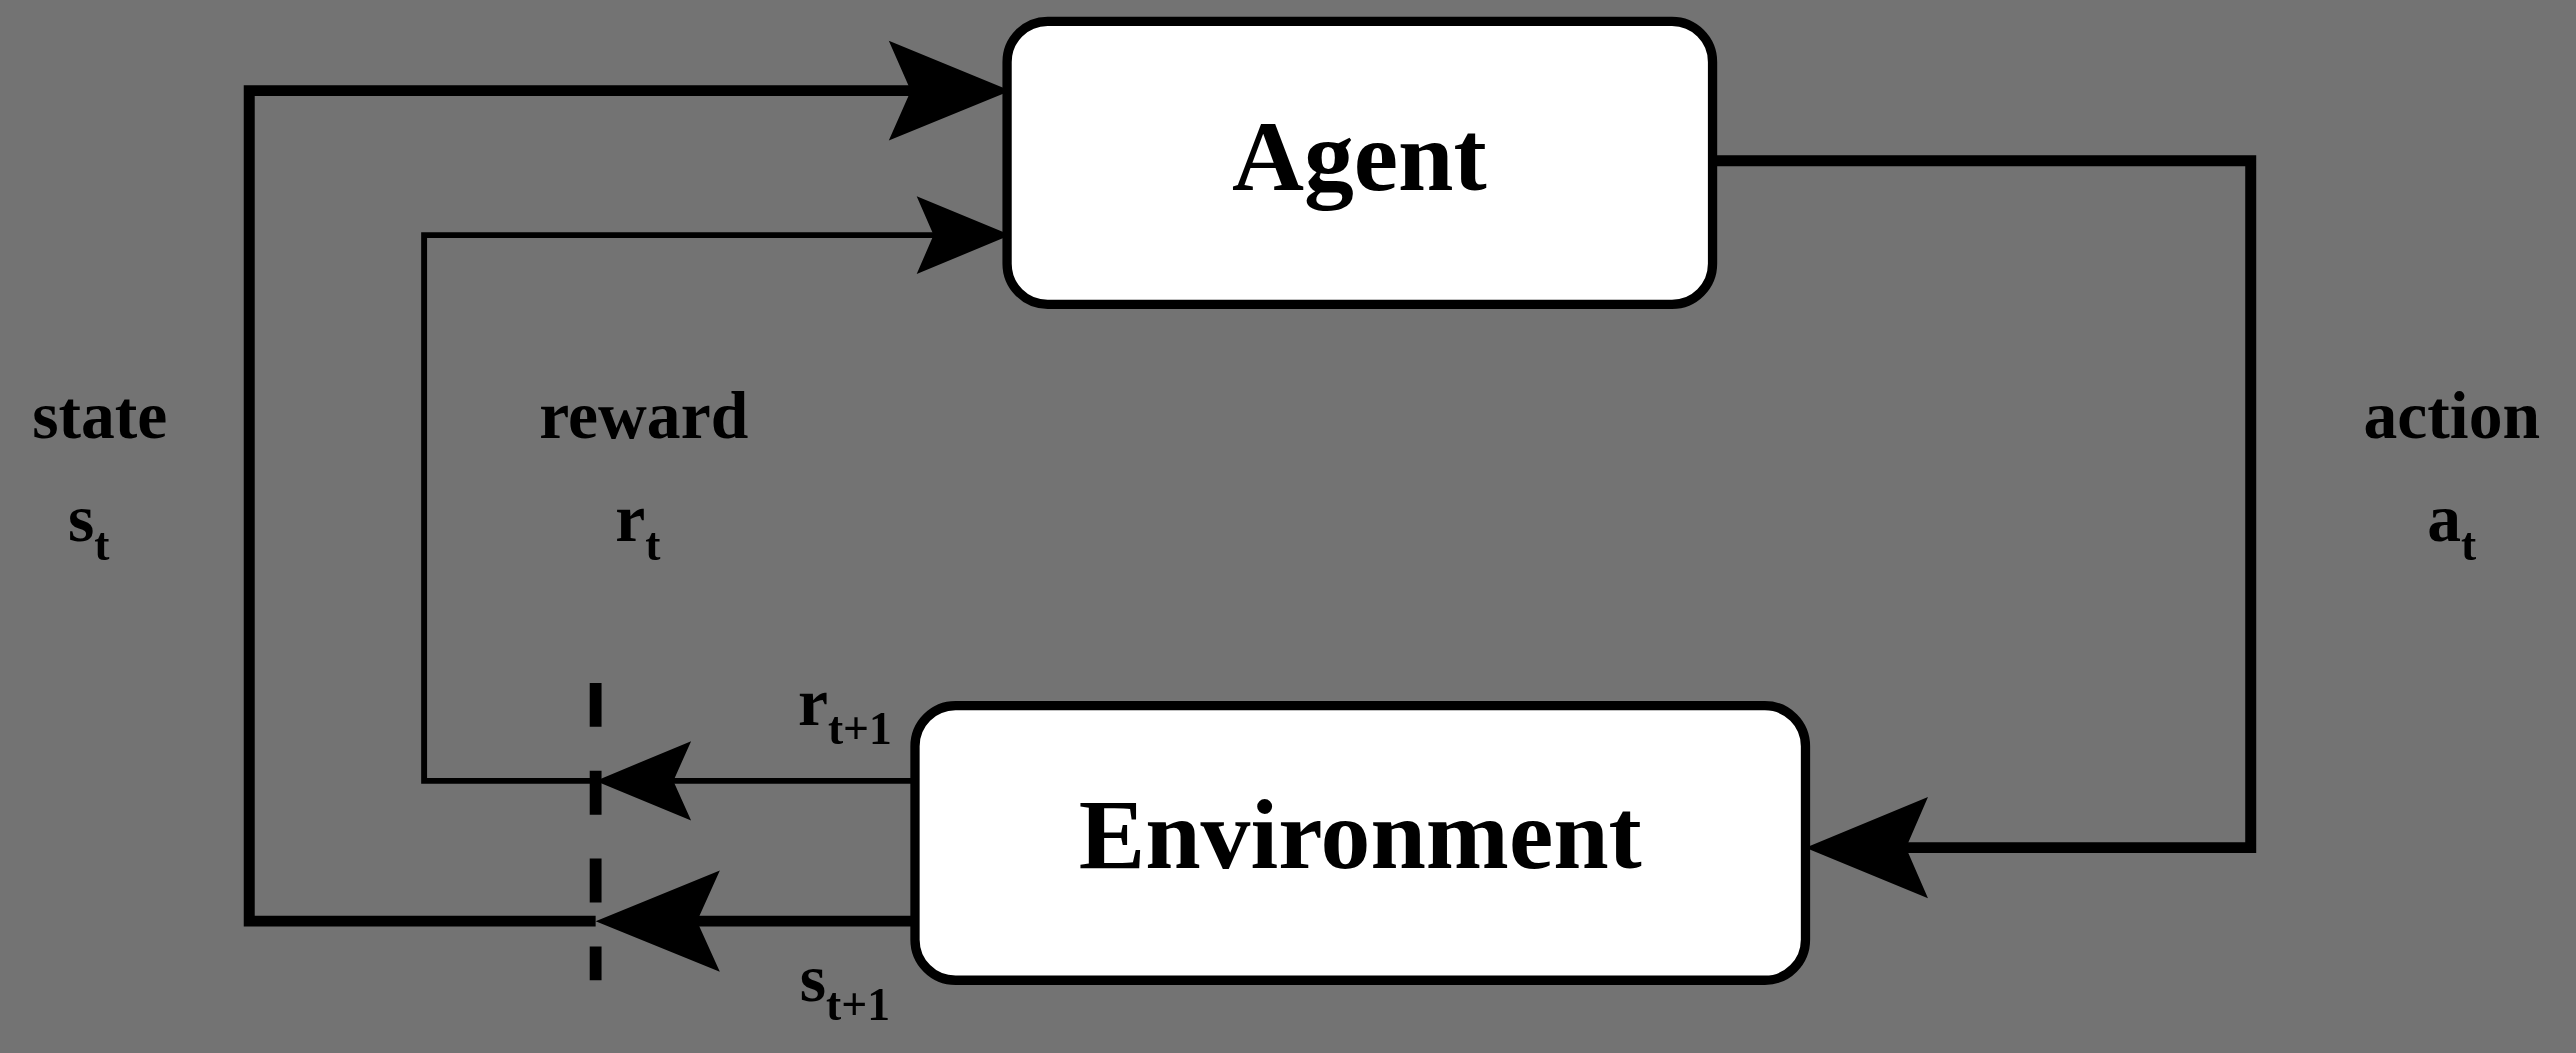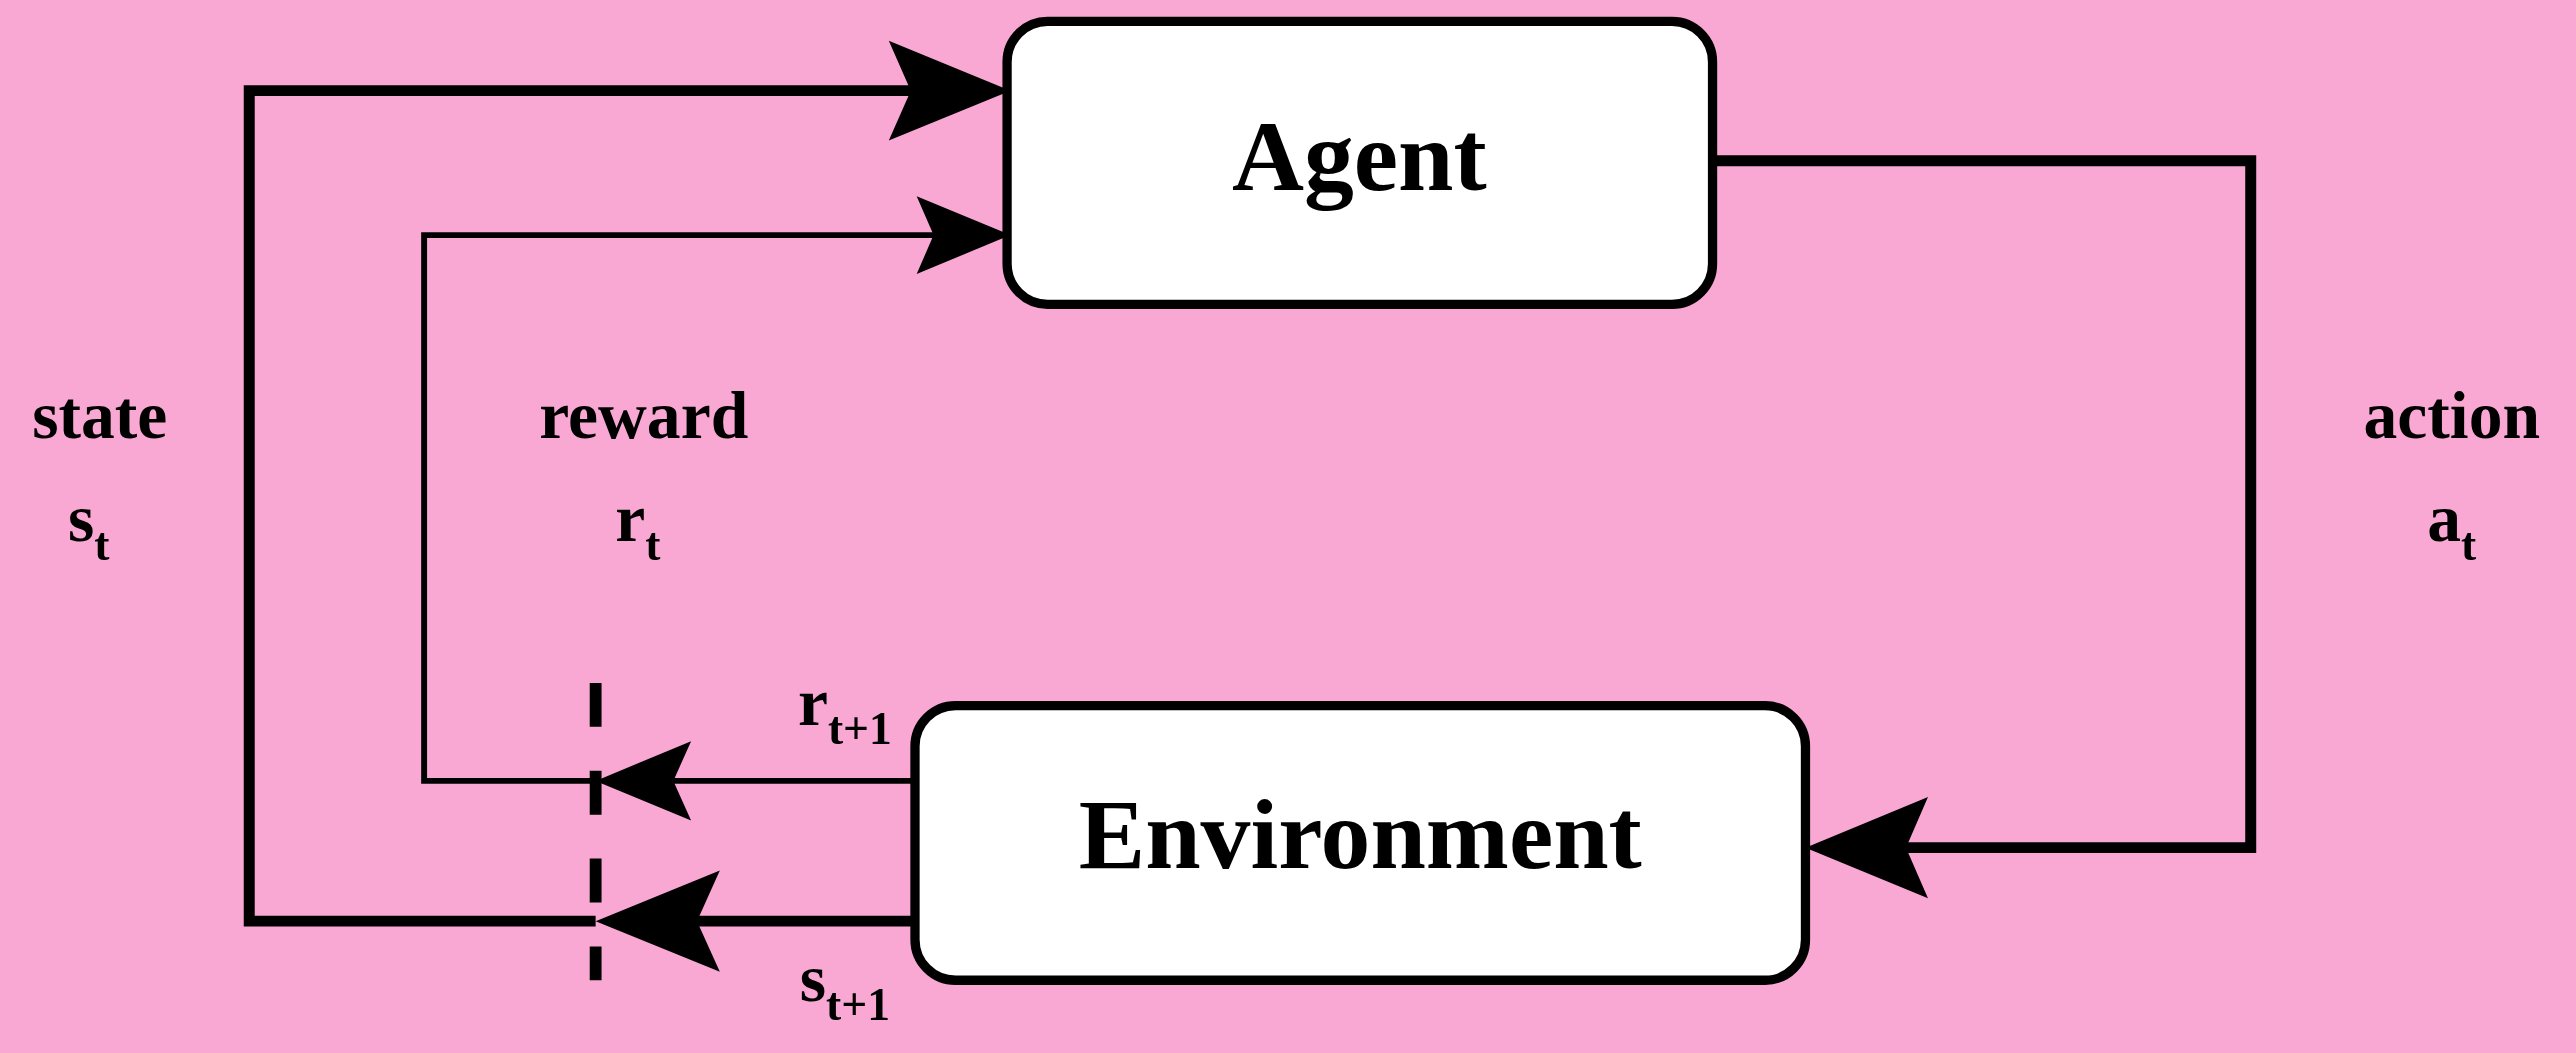--- a/index.html
+++ b/index.html
@@ -10,21 +10,21 @@
   body {
     width: 2576px;
     height: 1054px;
     font-family: "Liberation Serif", "DejaVu Serif", serif;
     overflow: hidden;
   }
   #diagram-root {
     position: relative;
     width: 2576px;
     height: 1054px;
-    background: #f9a8d4;
+    background: #737373;
   }
   svg#rl-loop {
     position: absolute;
     top: 0;
     left: 0;
     width: 2576px;
     height: 1054px;
     display: block;
   }
   .box-label {

